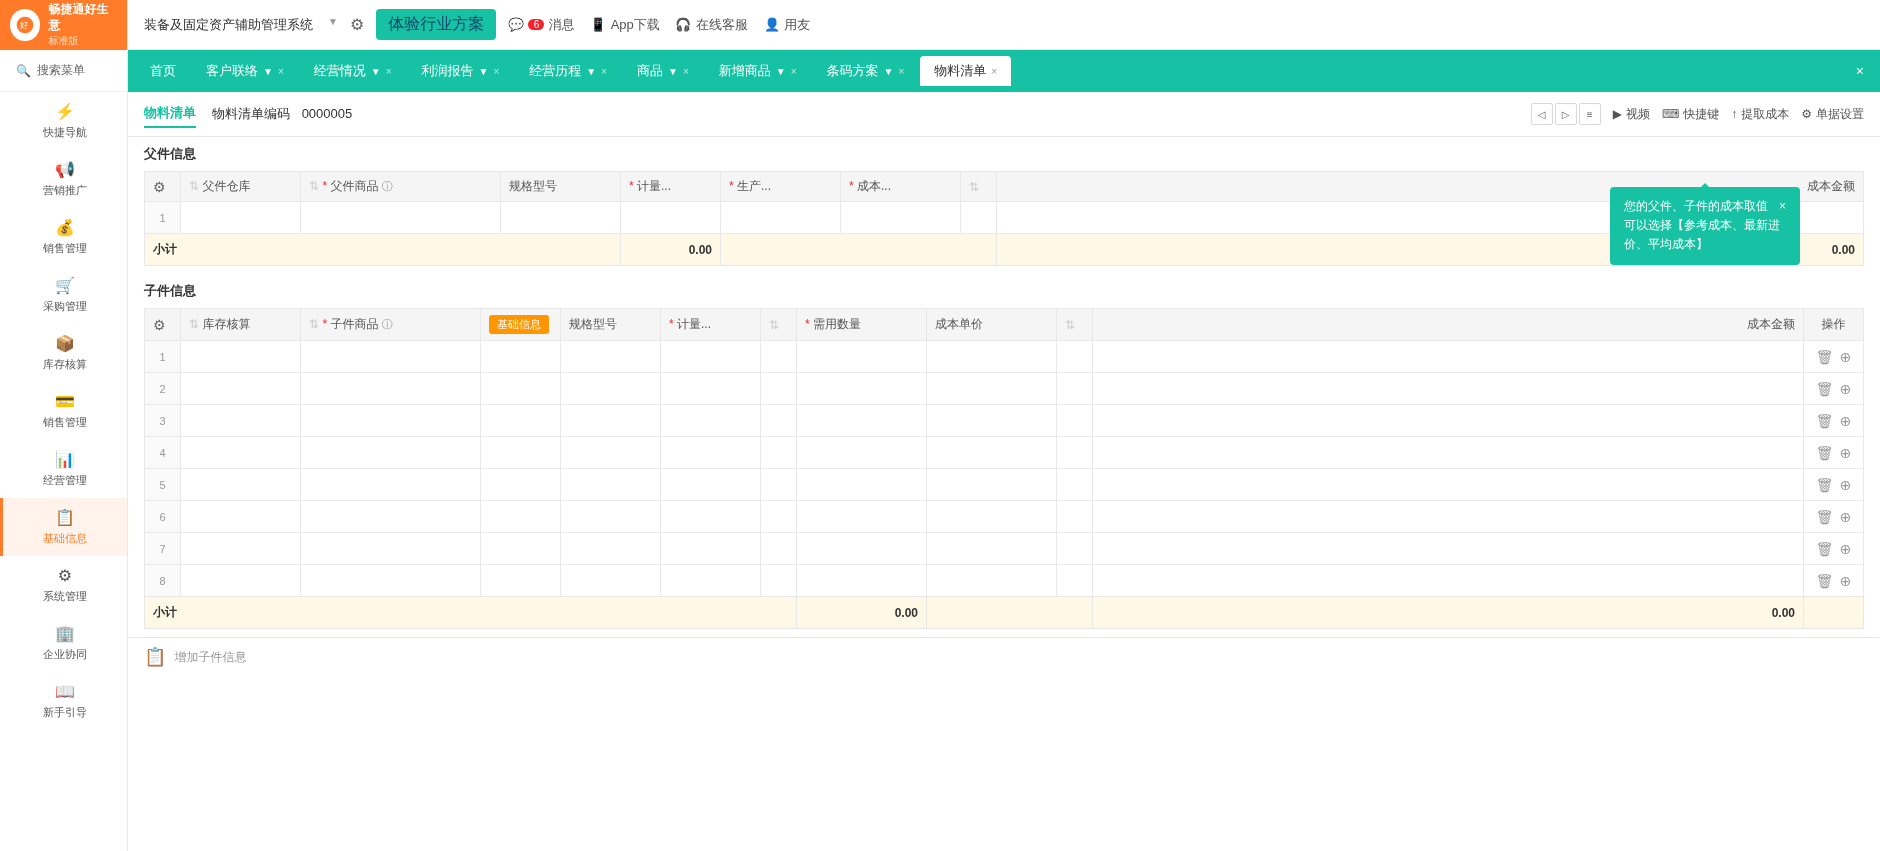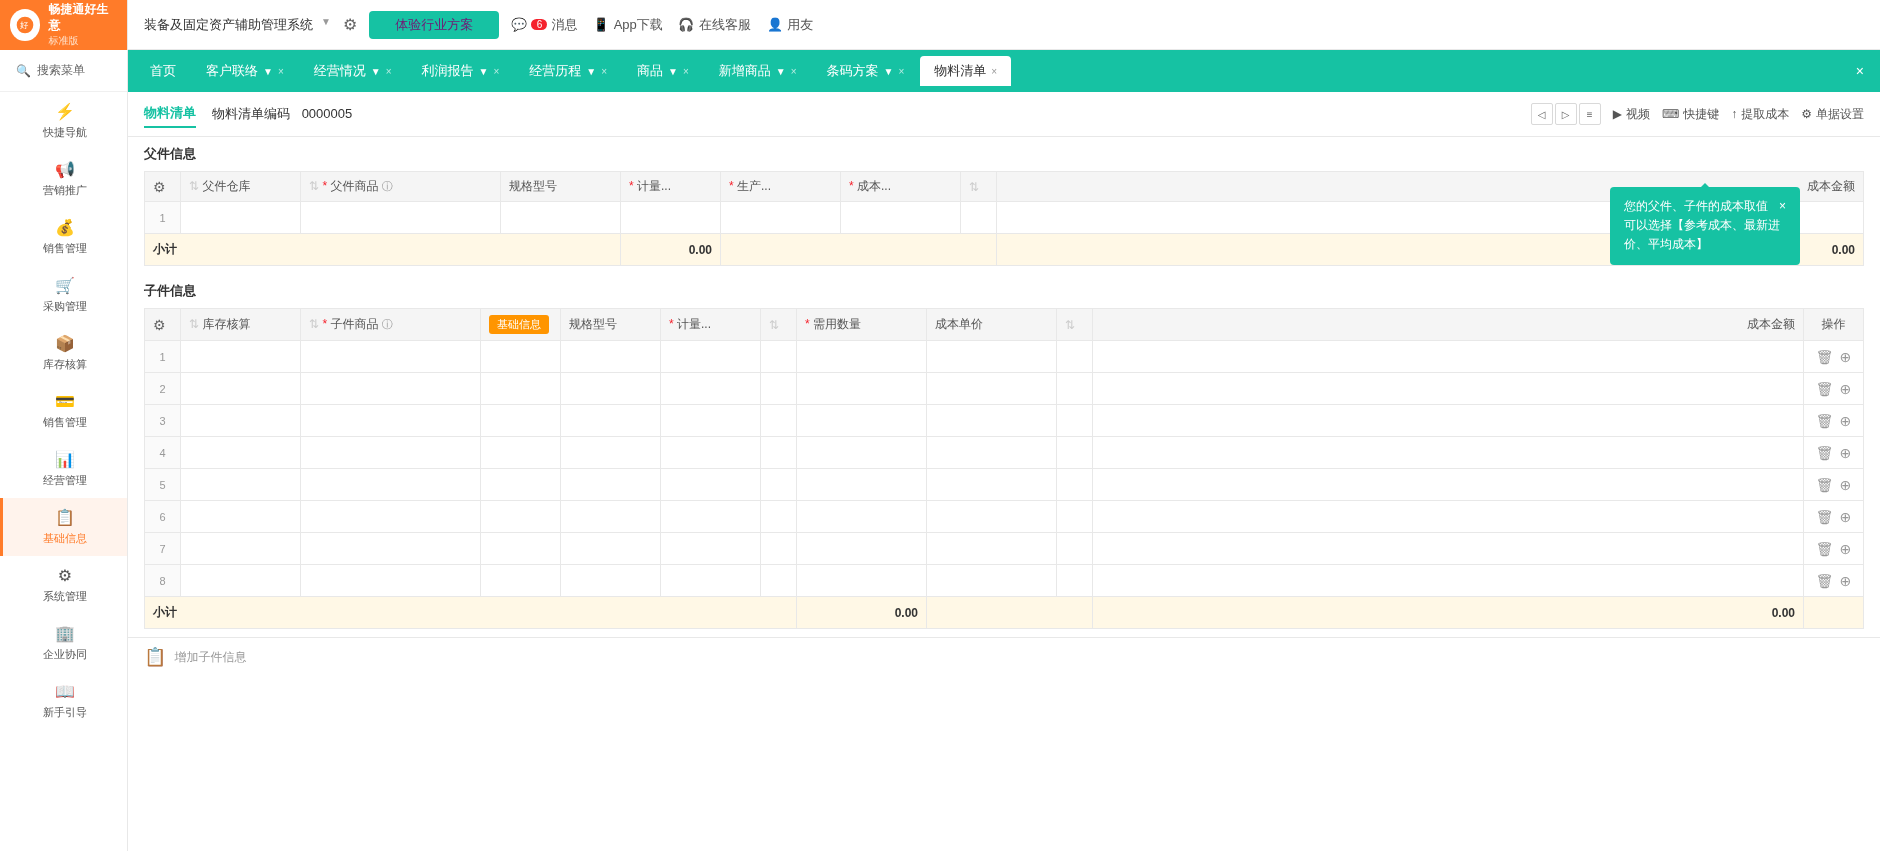--- a/index.html
+++ b/index.html
@@ -76,33 +76,33 @@
       height: 50px;
       display: flex;
       align-items: center;
       padding: 0 16px;
       border-bottom: 1px solid #e8e8e8;
       gap: 12px;
     }
     .topbar-select {
       display: flex;
       align-items: flex-start;
-      gap: 8px;
+      gap: 15px;
       cursor: pointer;
       color: #333;
       font-size: 13px;
     }
     .topbar-select .arrow { color: #999; font-size: 10px; }
     .topbar-trial-btn {
       background: #16c2a3;
-      color: #701a75;
+      color: #0c4a6e;
       border: none;
       border-radius: 4px;
-      padding: 5px 26px;
-      font-size: 13px;
+      padding: 5px 12px;
+      font-size: 16px;
       cursor: pointer;
     }
     .gear-btn {
       color: #666;
       cursor: pointer;
       font-size: 16px;
     }
     .topbar-right {
       display: flex;
       align-items: center;

